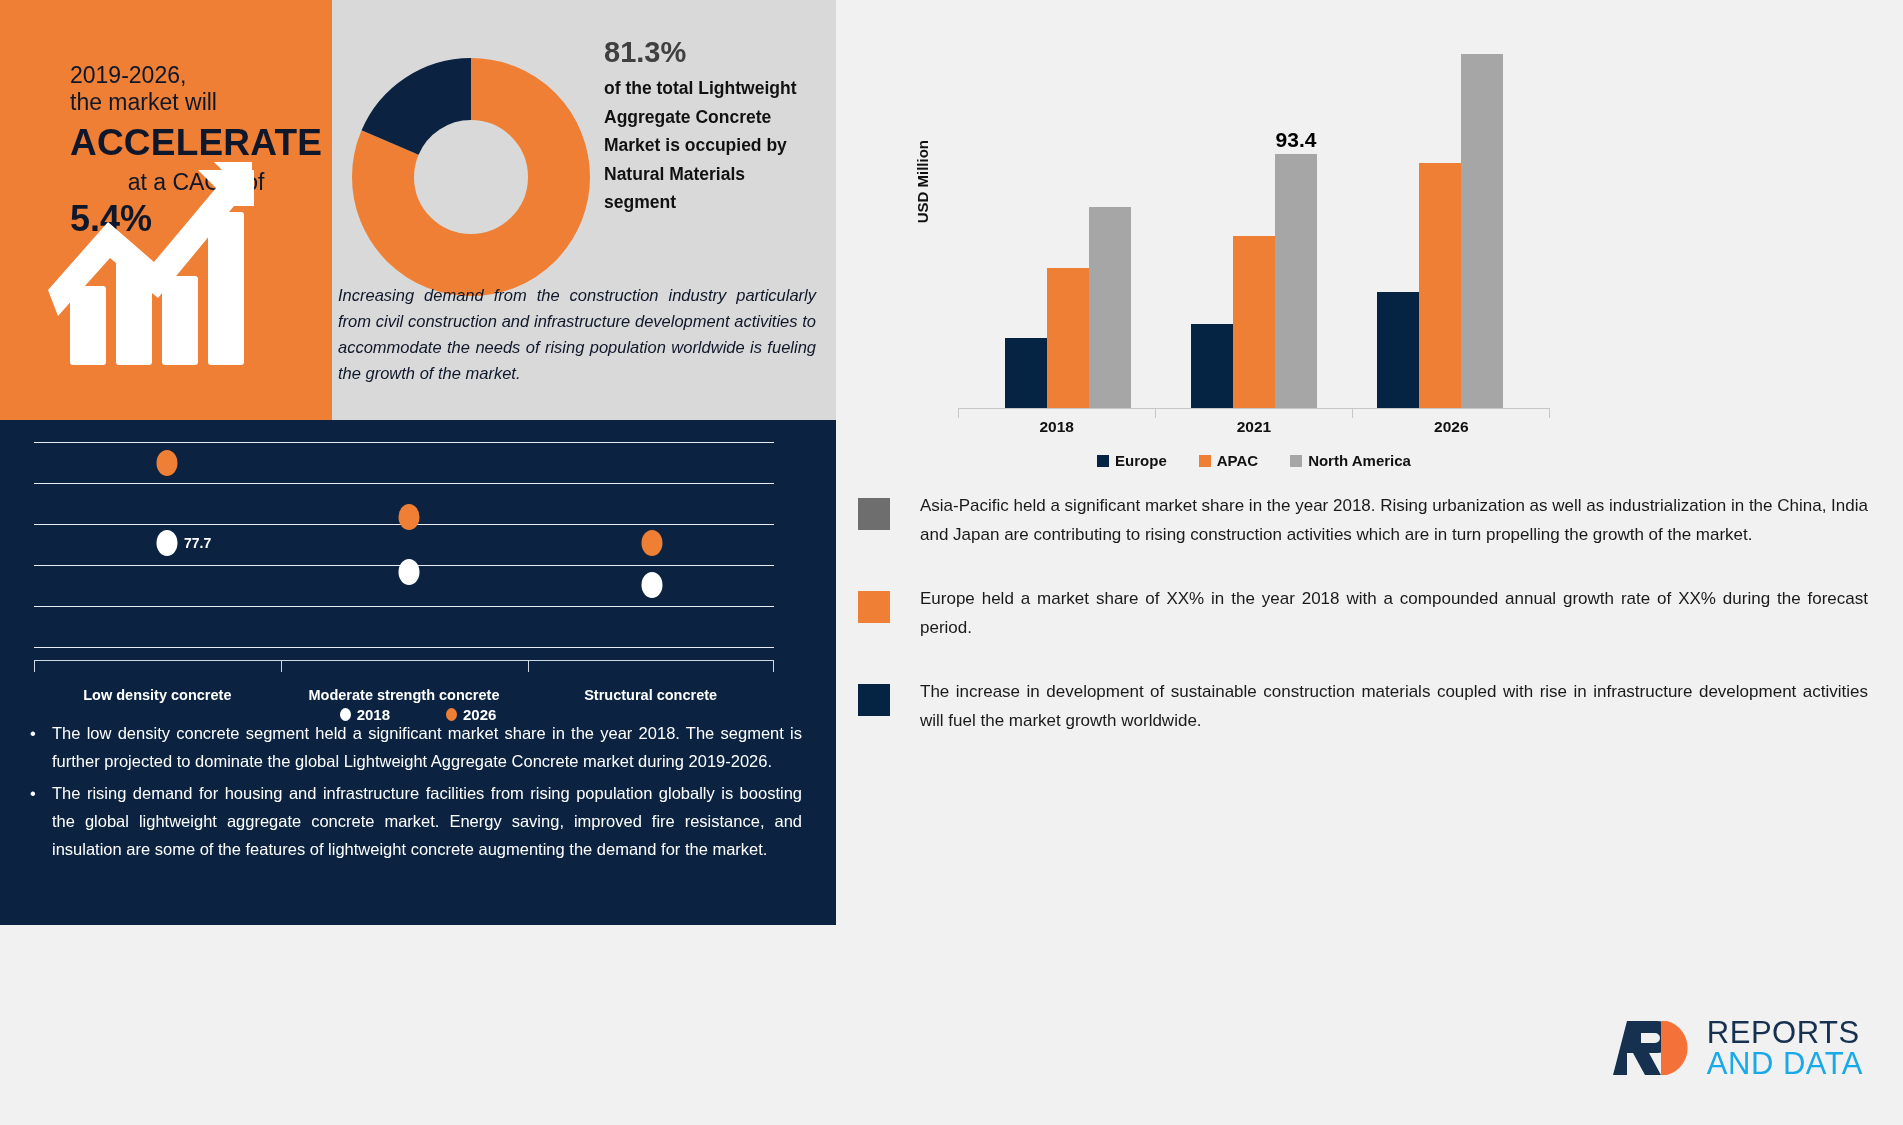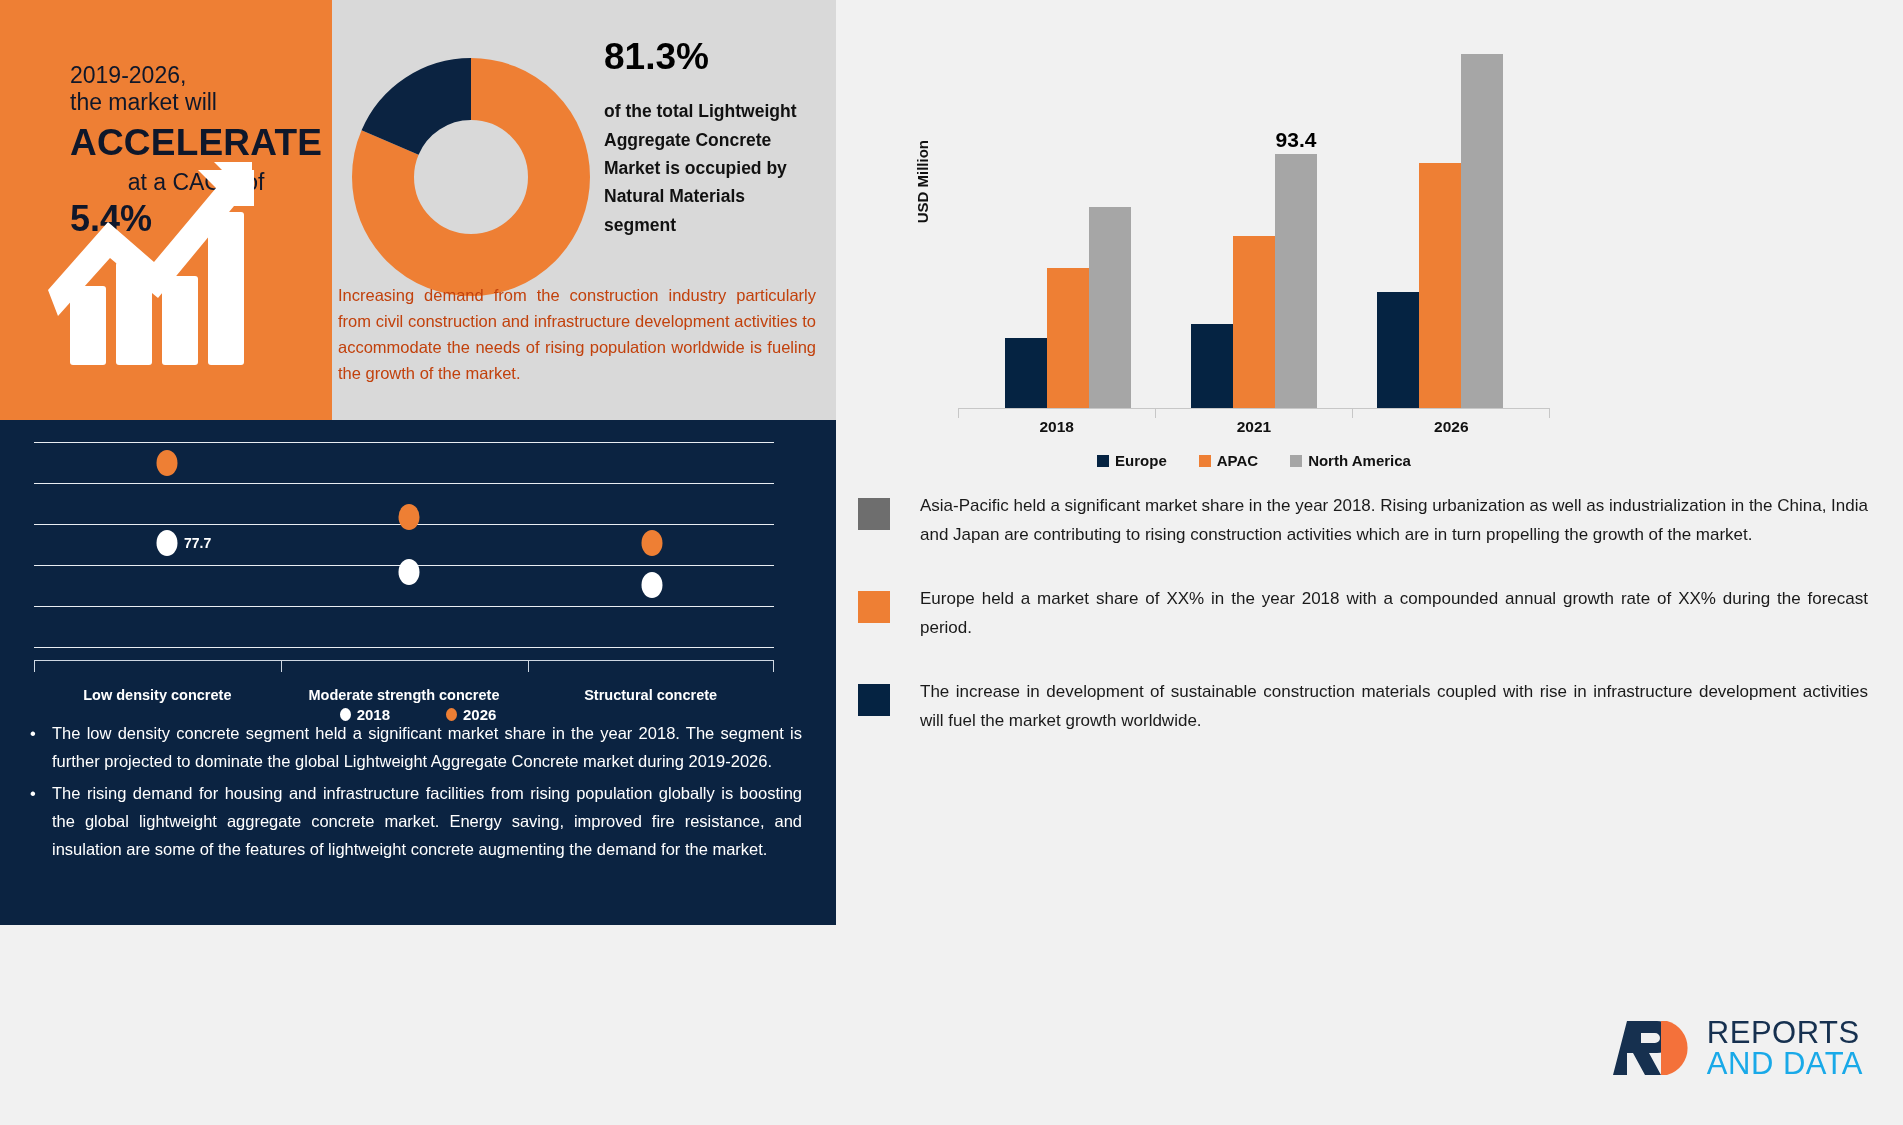--- a/index.html
+++ b/index.html
@@ -44,40 +44,41 @@
     width: 504px; height: 420px;
     background: #d9d9d9;
   }
   .donut-wrap { position: absolute; left: 14px; top: 52px; width: 250px; height: 250px; }
   .donut-side {
     position: absolute;
     left: 272px; top: 36px;
     width: 212px;
   }
   .donut-pct {
-    color: #000000;
-    font-size: 37px;
+    color: #404040;
+    font-size: 29px;
     font-weight: 700;
     line-height: 1.12;
-    margin-bottom: 20px;
+    margin-bottom: 6px;
   }
   .donut-desc {
     color: #111111;
     font-size: 17.5px;
     font-weight: 700;
     line-height: 1.62;
   }
   .donut-para {
     position: absolute;
     left: 6px; top: 282px;
     width: 478px;
-    color: #c2410c;
+    color: #0f172a;
     font-size: 16.5px;
     line-height: 1.58;
     text-align: justify;
+    font-style: italic;
   }
 
   
   .panel-navy {
     position: absolute;
     left: 0; top: 420px;
     width: 836px; height: 505px;
     background: #0b2341;
   }
   .dotplot { position: absolute; left: 34px; top: 10px; width: 760px; height: 230px; }

